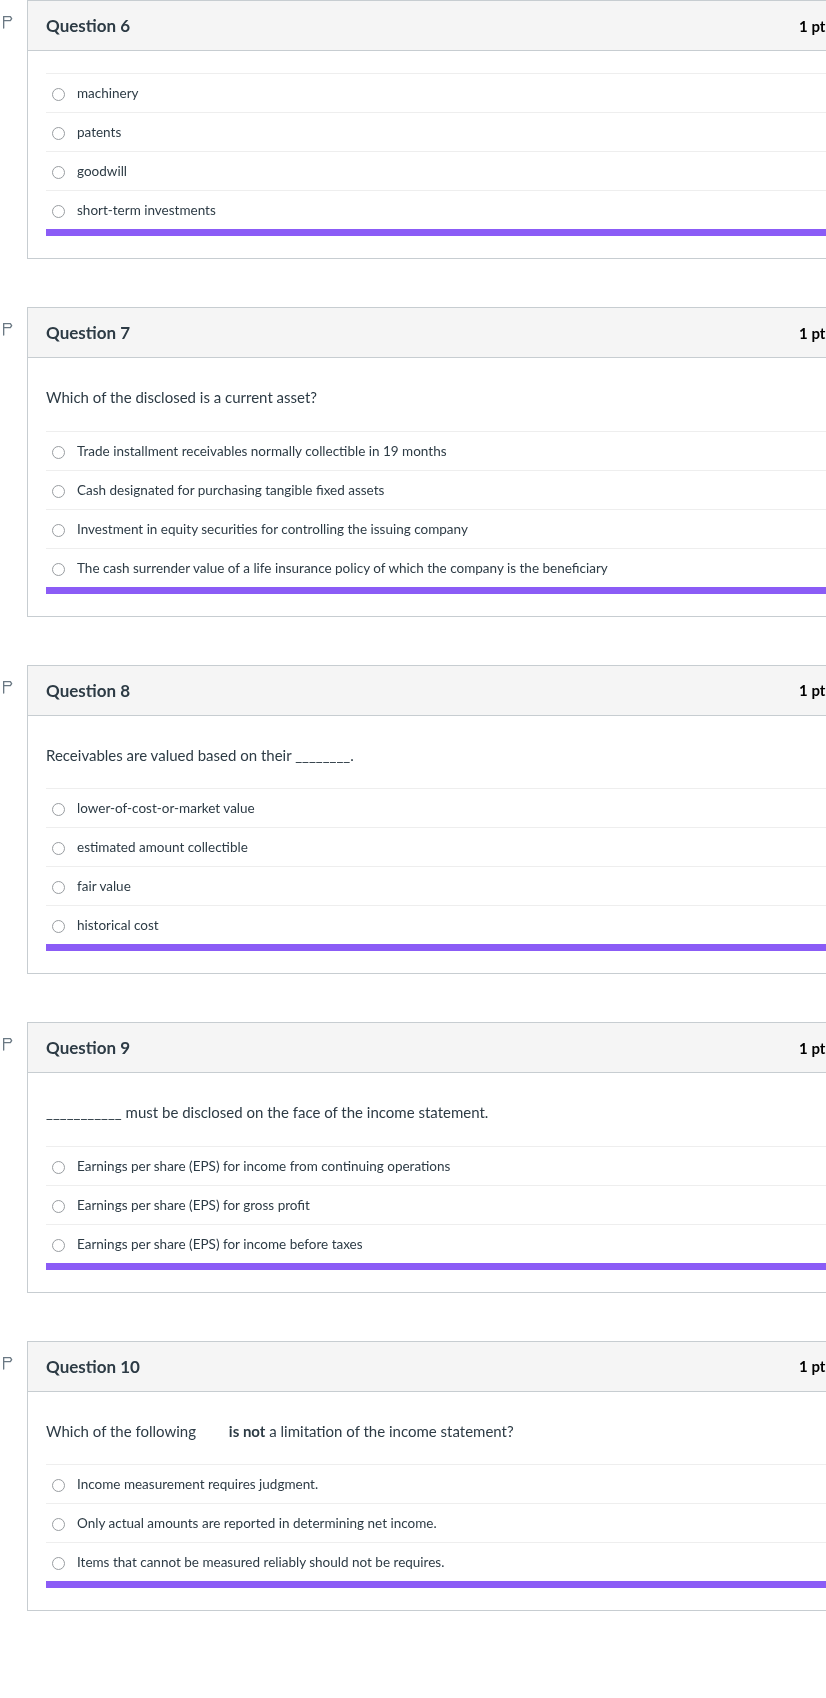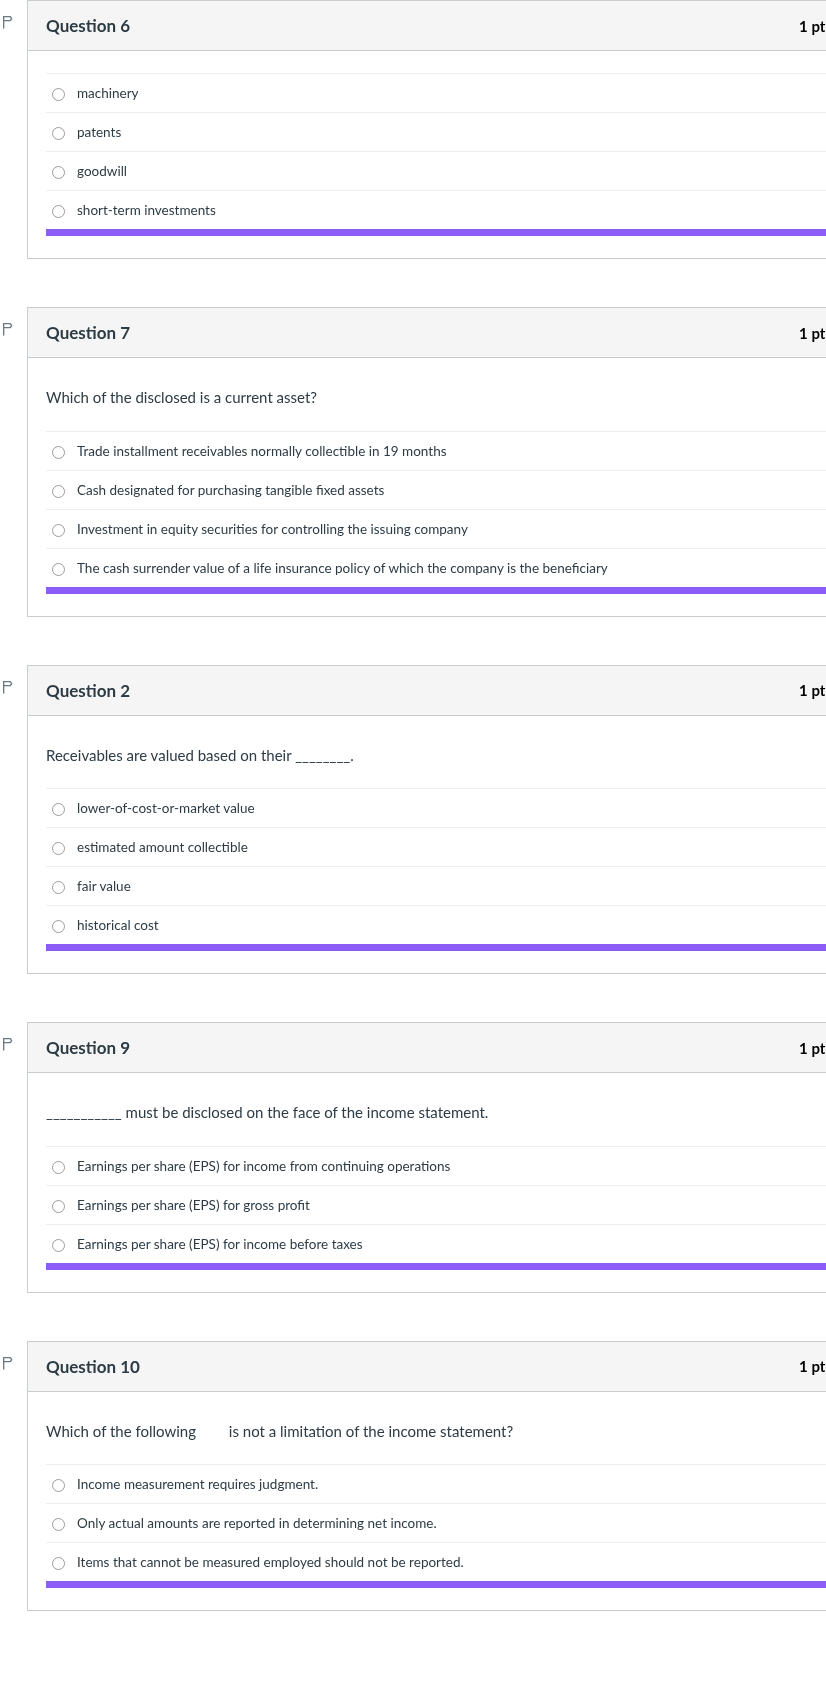--- a/index.html
+++ b/index.html
@@ -49,21 +49,21 @@
   }
   .q-body {
     padding: 22px 18px 22px 18px;
   }
   .q-text {
     font-size: 15px;
     color: #2d3b45;
     margin: 6px 0 22px 0;
     line-height: 1.5;
   }
-  .q-text strong { font-weight: 400; padding-left: 29px; }
+  .q-text strong { font-weight: 700; padding-left: 29px; }
   .answers { }
   .answer-row {
     border-top: 1px solid #eeeeee;
     padding: 11px 6px 11px 6px;
     display: flex;
     align-items: flex-end;
     gap: 12px;
   }
   .answer-row:last-child { border-bottom: 7px solid #8b5cf6; }
   .radio {
@@ -154,21 +154,21 @@
     </div>
     <div class="question-block">
       <span class="flag-icon">
         <svg viewBox="0 0 24 24" width="16" height="16" fill="none" stroke="currentColor" stroke-width="2" stroke-linecap="round" stroke-linejoin="round">
           <path d="M4 21V4"></path>
           <path d="M4 4h10l2 3-2 3H4"></path>
         </svg>
       </span>
       <div class="q-card">
         <div class="q-header">
-          <span class="q-title">Question 2</span>
+          <span class="q-title">Question 8</span>
           <span class="q-pts">1 pts</span>
         </div>
         <div class="q-body">
           <div class="q-text">Receivables are valued based on their ________.</div>
           <div class="answers">
             <div class="answer-row">
               <span class="radio"></span>
               <span class="answer-label">lower-of-cost-or-market value</span>
             </div>
             <div class="answer-row">
@@ -236,19 +236,19 @@
             <div class="answer-row">
               <span class="radio"></span>
               <span class="answer-label">Income measurement requires judgment.</span>
             </div>
             <div class="answer-row">
               <span class="radio"></span>
               <span class="answer-label">Only actual amounts are reported in determining net income.</span>
             </div>
             <div class="answer-row">
               <span class="radio"></span>
-              <span class="answer-label">Items that cannot be measured employed should not be reported.</span>
+              <span class="answer-label">Items that cannot be measured reliably should not be requires.</span>
             </div>
           </div>
         </div>
       </div>
     </div>
   </div>
 
 </body></html>

